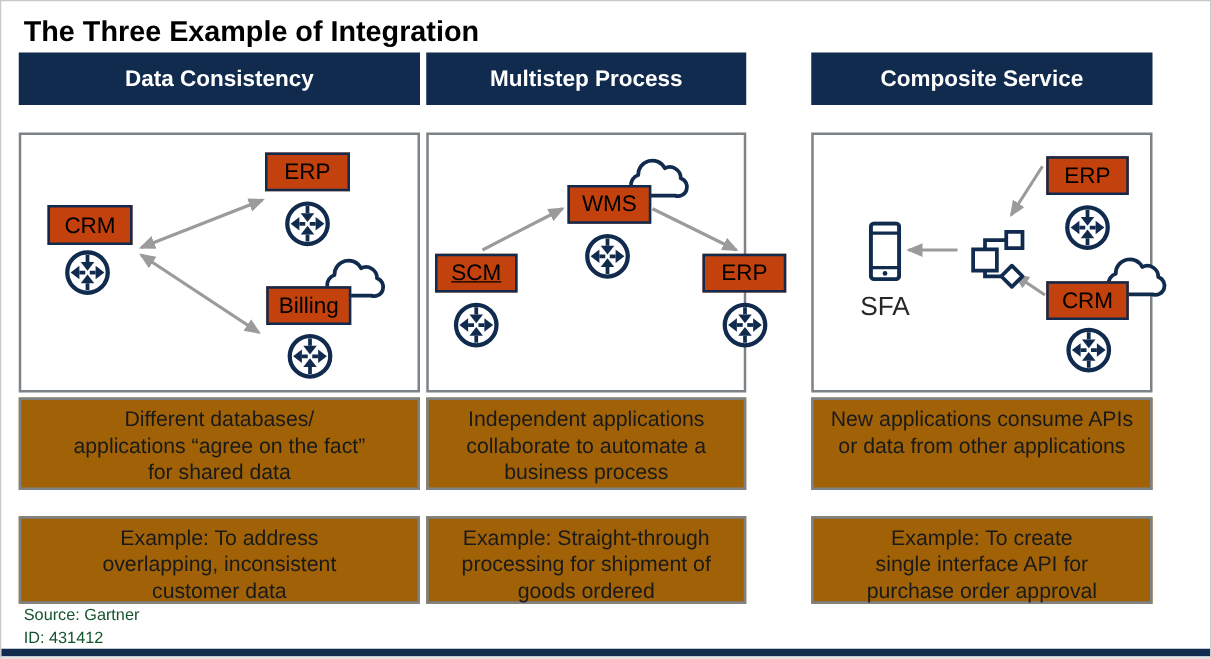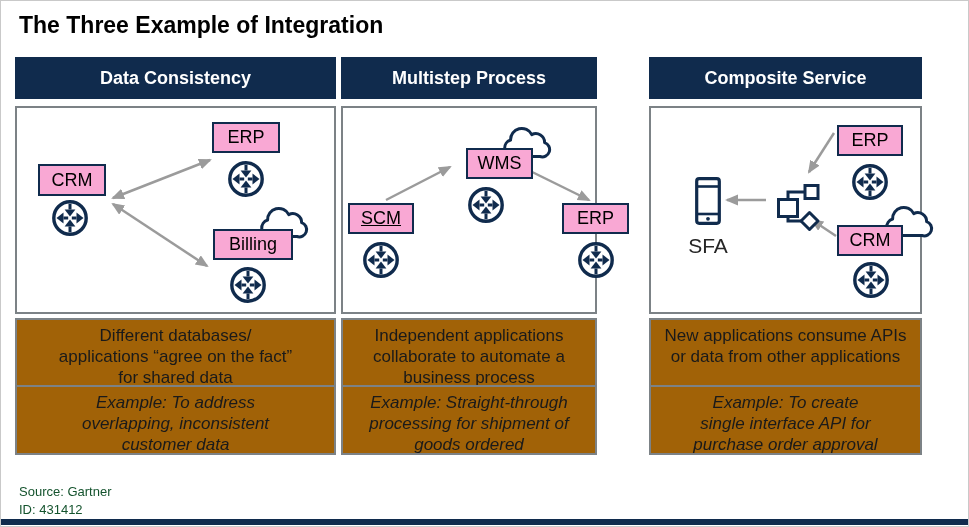--- a/index.html
+++ b/index.html
@@ -8,38 +8,38 @@
     border:1px solid #c9c9c9; background:#fff; overflow:hidden;
     font-family:"Liberation Sans", sans-serif; color:#000;
   }
   .title {
     position:absolute; left:18px; top:11px;
     font-size:23px; font-weight:bold; color:#000;
   }
   .col-header {
     position:absolute; top:41px; height:42px; background:#102B4D;
     color:#fff; font-weight:bold; font-size:18px;
-    display:flex; align-items:center; justify-content:center; box-sizing:border-box;margin-top:15px;
+    display:flex; align-items:center; justify-content:center; box-sizing:border-box;
   }
   .panel {
     position:absolute; top:105px; height:208px; background:#fff;
     border:2px solid #7c8286; box-sizing:border-box;
   }
   .textbox {
     position:absolute; background:#a16207; border:2px solid #7c8286; box-sizing:border-box;
     text-align:center; font-size:17px; line-height:21px; color:#1a1a1a;
     white-space:pre-line; padding-top:5px;
   }
   .desc { top:317px; height:74px; }
-  .ex   { top:384px; height:70px;font-style:italic; }
+  .ex   { top:412px; height:70px; }
   .c1 { left:14px;  width:321px; }
   .c2 { left:340px; width:256px; }
   .c3 { left:648px; width:273px; }
   .node {
-    position:absolute; background:#f9a8d4; border:2px solid #102B4D; box-sizing:border-box;
+    position:absolute; background:#c2410c; border:2px solid #102B4D; box-sizing:border-box;
     display:flex; align-items:center; justify-content:center;
     font-size:18px; color:#000;
   }
   .icon { position:absolute; }
   .connectors { position:absolute; left:0; top:0; pointer-events:none; }
   .sfa {
     position:absolute; left:28px; top:126px; width:58px; text-align:center;
     font-size:21px; color:#262626;
   }
   .footer {
@@ -102,41 +102,41 @@
   <div class="panel c1">
     <svg class="connectors" width="317" height="204">
       <line x1="96" y1="90" x2="193" y2="52" stroke="#9B9B9B" stroke-width="2.5" marker-start="url(#ah)" marker-end="url(#ah)"></line>
       <line x1="96" y1="96" x2="190" y2="158" stroke="#9B9B9B" stroke-width="2.5" marker-start="url(#ah)" marker-end="url(#ah)"></line>
     </svg>
     <svg class="icon" style="left:238px; top:97px;" width="54" height="38">
         <use href="#sym-cloud"></use>
       </svg>
     <div class="node" style="left:21px; top:56px; width:68px; height:32px;">CRM</div>
     <div class="node" style="left:195px; top:14px; width:68px; height:31px;">ERP</div>
-    <div class="node" style="left:196px; top:121px; width:80px; height:31px;">Billing</div>
+    <div class="node" style="left:196px; top:121px; width:68px; height:31px;">Billing</div>
     <svg class="icon" style="left:33px; top:90px;" width="40" height="40">
         <use href="#sym-router"></use>
       </svg>
     <svg class="icon" style="left:209px; top:51px;" width="40" height="40">
         <use href="#sym-router"></use>
       </svg>
     <svg class="icon" style="left:211px; top:157px;" width="40" height="40">
         <use href="#sym-router"></use>
       </svg>
   </div>
 
   <div class="panel c2">
     <svg class="connectors" width="292" height="204">
       <line x1="43" y1="92" x2="107" y2="59" stroke="#9B9B9B" stroke-width="2.5" marker-end="url(#ah)"></line>
       <line x1="179" y1="59" x2="246" y2="92" stroke="#9B9B9B" stroke-width="2.5" marker-end="url(#ah)"></line>
     </svg>
     <svg class="icon" style="left:155px; top:17px;" width="54" height="38">
         <use href="#sym-cloud"></use>
       </svg>
-    <div class="node" style="left:111px; top:40px; width:67px; height:31px;margin-left:12px;">WMS</div>
+    <div class="node" style="left:111px; top:40px; width:67px; height:31px;">WMS</div>
     <div class="node" style="left:5px; top:95px; width:66px; height:31px;text-decoration:underline;">SCM</div>
     <div class="node" style="left:219px; top:95px; width:67px; height:31px;">ERP</div>
     <svg class="icon" style="left:123px; top:77px;" width="40" height="40">
         <use href="#sym-router"></use>
       </svg>
     <svg class="icon" style="left:18px; top:132px;" width="40" height="40">
         <use href="#sym-router"></use>
       </svg>
     <svg class="icon" style="left:233px; top:132px;" width="40" height="40">
         <use href="#sym-router"></use>

